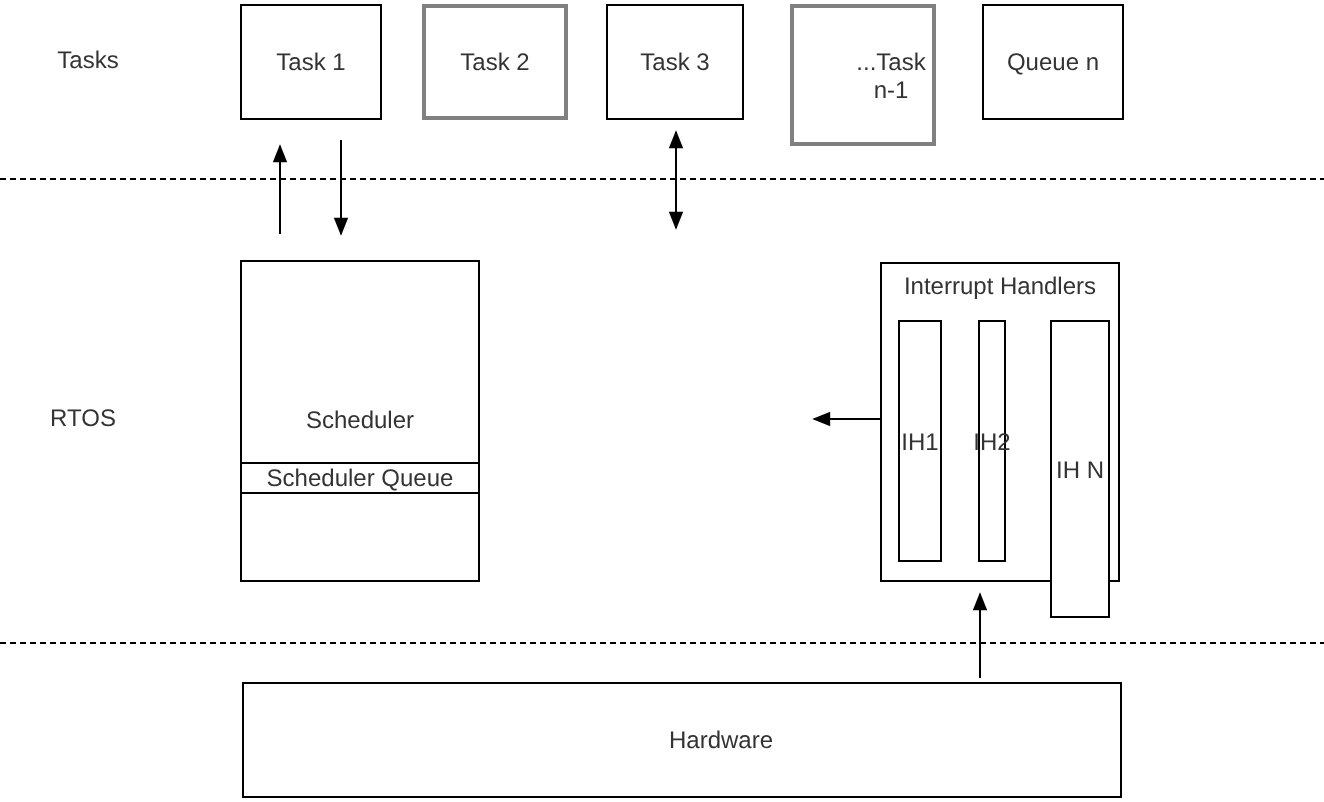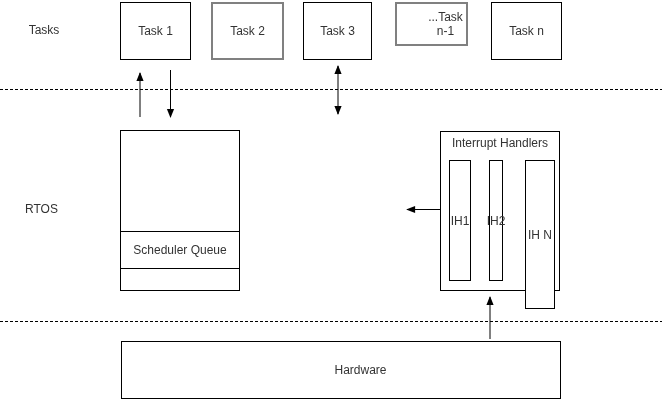--- a/index.html
+++ b/index.html
@@ -36,30 +36,30 @@
   .lane-label {
     position: absolute;
     text-align: center;
     height: 14px;
     line-height: 14px;
   }
   
   .task-1 { left: 120px; top: 2px;  width: 71px; height: 58px; }
   .task-2 { left: 211px; top: 2px;  width: 73px; height: 58px; }
   .task-3 { left: 303px; top: 2px;  width: 69px; height: 58px; }
-  .task-n1{ left: 395px; top: 2px;  width: 73px; height: 44px; padding-left: 28px; }
+  .task-n1{ left: 395px; top: 2px;  width: 73px; height: 71px; padding-left: 28px; }
   .task-n { left: 491px; top: 2px;  width: 71px; height: 58px; }
   
   .scheduler { left: 120px; top: 130px; width: 120px; height: 161px; display: block; }
   .scheduler-label {
     position: absolute; left: 0; right: 0; top: 72px;
     text-align: center; height: 15px; line-height: 15px;
   }
   .scheduler-queue {
-    position: absolute; left: 0; right: 0; top: 100px; height: 38px;
+    position: absolute; left: 0; right: 0; top: 100px; height: 16px;
     border-top: 1px solid #000000;
     border-bottom: 1px solid #000000;
     display: flex; align-items: center; justify-content: center;
   }
   .signals { left: 280px; top: 131px; width: 121px; height: 160px; }
   .ih-container { left: 440px; top: 131px; width: 120px; height: 160px; display: block; }
   .ih-title {
     position: absolute; left: 0; right: 0; top: 4px;
     text-align: center; height: 15px; line-height: 15px;
   }
@@ -92,23 +92,24 @@
     <line x1="490" y1="339" x2="490" y2="297" marker-end="url(#arrow)"></line>
   </svg>
 
   <div class="lane-label tasks-lane-label">Tasks</div>
   <div class="lane-label rtos-lane-label">RTOS</div>
 
   <div class="box task-1" style="border-color: rgb(0, 0, 0);">Task 1</div>
   <div class="box box--alt task-2" style="border-color: rgb(128, 128, 128);">Task 2</div>
   <div class="box task-3" style="border-color: rgb(0, 0, 0);">Task 3</div>
   <div class="box box--alt task-n1" style="border-color: rgb(128, 128, 128);">...Task n-1</div>
-  <div class="box task-n" style="border-color: rgb(0, 0, 0);">Task n</div>
+  <div class="box task-n" style="border-color: rgb(0, 0, 0);">Queue n</div>
 
   <div class="box scheduler">
+    <div class="scheduler-label">Scheduler</div>
     <div class="scheduler-queue">
       <span>Scheduler Queue</span>
     </div>
   </div>
 
 
   <div class="box ih-container">
     <div class="ih-title">Interrupt Handlers</div>
   </div>
   <div class="box ih-1">IH1</div>

